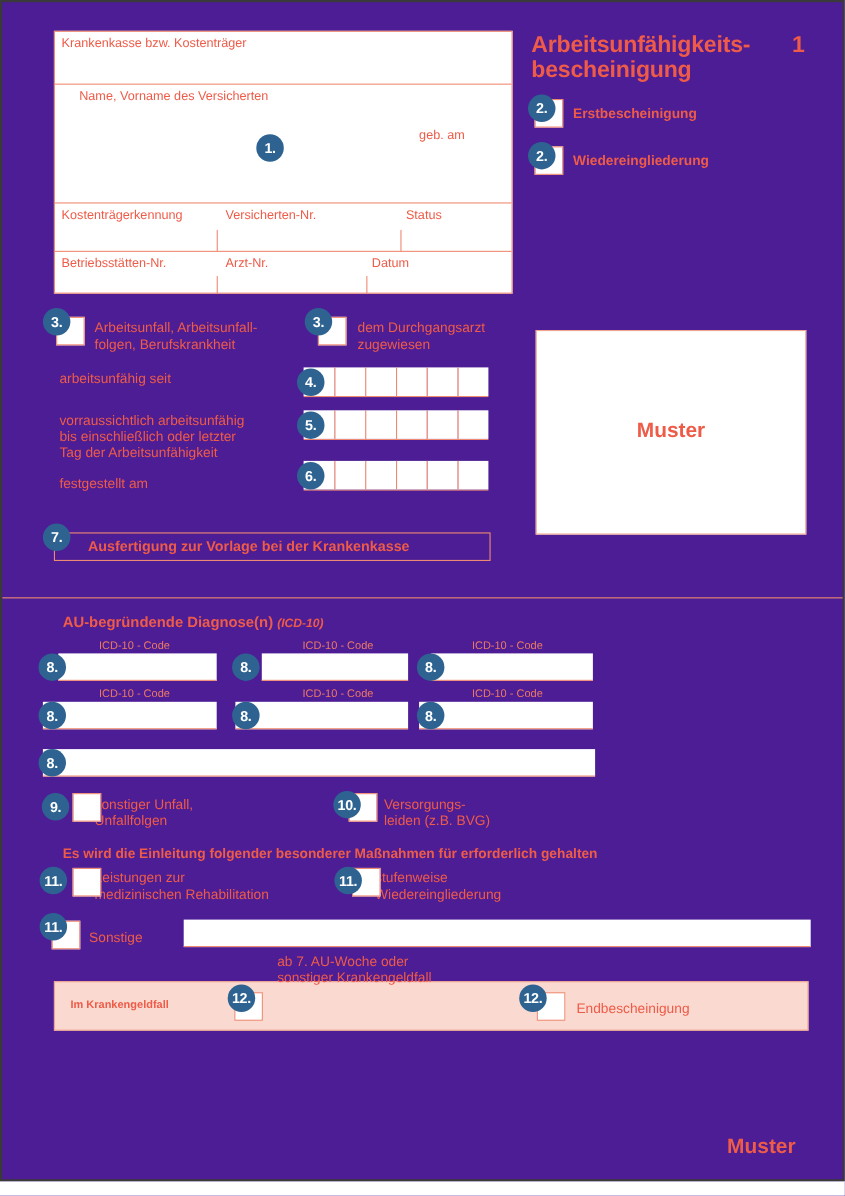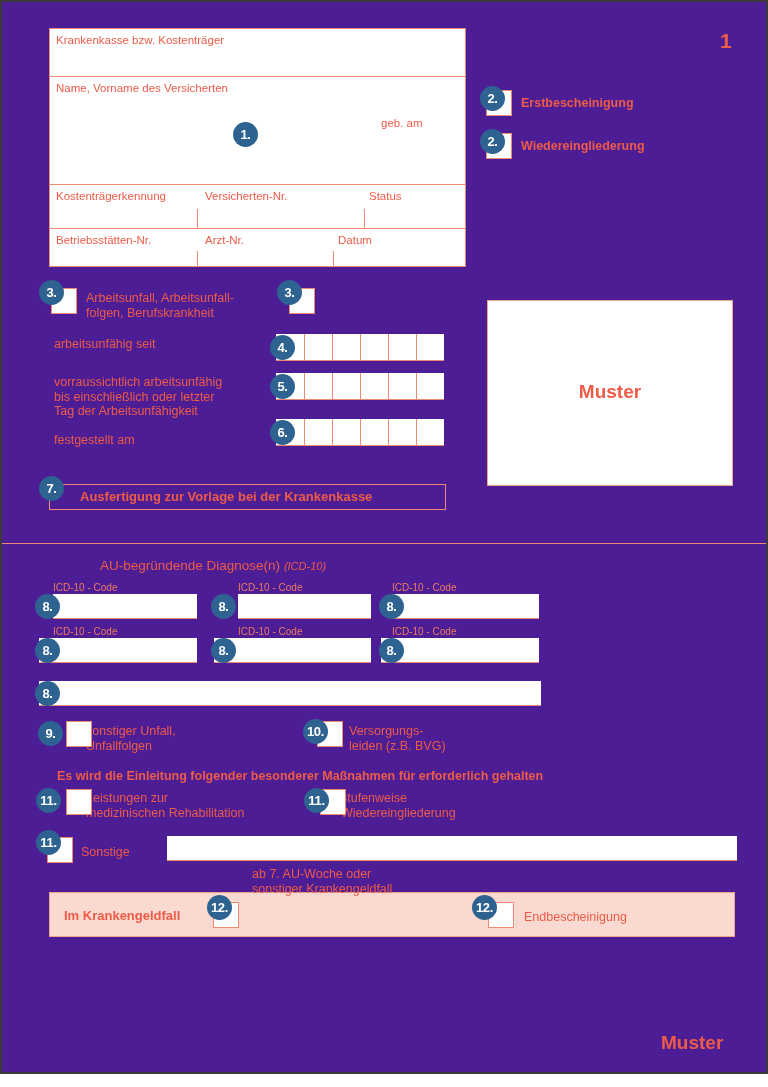--- a/index.html
+++ b/index.html
@@ -49,20 +49,21 @@
     color: #ee5b48;
     font-size: 12.5px;
     line-height: 14.5px;
     white-space: pre-line;
   }
   .lbl-sm {
     position: absolute;
     color: #ee7a63;
     font-size: 10px;
     line-height: 12px;
+    margin-left: 37px;
   }
 
   
   #formbox {
     position: absolute;
     left: 47px;
     top: 26px;
     width: 417px;
     height: 239px;
     border: 1.3px solid #ef8a72;
@@ -187,22 +188,21 @@
     border-top: 1.6px solid #ef8a72;
   }
 
   
   #diag-title {
     position: absolute;
     left: 55px;
     top: 556px;
     color: #ee5b48;
     font-size: 13.5px;
-    font-weight: normal;
-    margin-left: 43px;
+    font-weight: bold;
   }
   #diag-title i {
     font-size: 11px;
   }
   .icdfield {
     position: absolute;
     height: 25px;
     background: #ffffff;
     border-bottom: 1.3px solid #ef8a72;
     box-sizing: border-box;
@@ -237,74 +237,78 @@
     height: 45px;
     background: #fadad0;
     border: 1.2px solid #f0a48f;
     box-sizing: border-box;
   }
   #kgbar-title {
     position: absolute;
     left: 62px;
     top: 906px;
     color: #ee5b48;
-    font-size: 13px;
+    font-size: 10px;
     font-weight: bold;
   }
 </style>
 </head>
 <body>
 
 <div id="page">
 
   <div id="formbox">
 
     <div class="fb-row" style="top:0;height:48px;"></div>
 
     <div class="fb-row" style="top:48px;height:108px;"></div>
 
     <div class="fb-row" style="top:156px;height:44px;"></div>
 
     <div style="position:absolute;top:200px;height:38px;left:0;width:100%;"></div>
 
     <div class="fb-cap" style="left:6px;top:5px;">Krankenkasse bzw. Kostenträger</div>
-    <div class="fb-cap" style="left:6px;top:53px;">Name, Vorname des Versicherten</div>
+    <div class="fb-cap" style="left:22px;top:53px;">Name, Vorname des Versicherten</div>
     <div class="fb-cap" style="left:331px;top:88px;">geb. am</div>
 
     <div class="fb-cap" style="left:6px;top:161px;">Kostenträgerkennung</div>
     <div class="fb-cap" style="left:155px;top:161px;">Versicherten-Nr.</div>
     <div class="fb-cap" style="left:319px;top:161px;">Status</div>
     <div class="fb-vrule" style="left:147px;top:180px;height:20px;"></div>
     <div class="fb-vrule" style="left:314px;top:180px;height:20px;"></div>
 
     <div class="fb-cap" style="left:6px;top:205px;">Betriebsstätten-Nr.</div>
     <div class="fb-cap" style="left:155px;top:205px;">Arzt-Nr.</div>
     <div class="fb-cap" style="left:288px;top:205px;">Datum</div>
     <div class="fb-vrule" style="left:147px;top:222px;height:16px;"></div>
     <div class="fb-vrule" style="left:283px;top:222px;height:16px;"></div>
   </div>
   <div class="badge" style="left:231px;top:120px;">1.</div>
 
+  <div id="title">Arbeitsunfähigkeits-
+bescheinigung</div>
   <div id="pageno">1</div>
 
   <div class="cbox" style="left:484px;top:88px;"></div>
   <div class="badge" style="left:478px;top:84px;">2.</div>
   <div class="lbl" style="left:519px;top:94px;font-weight:bold;">Erstbescheinigung</div>
 
   <div class="cbox" style="left:484px;top:131px;"></div>
   <div class="badge" style="left:478px;top:127px;">2.</div>
   <div class="lbl" style="left:519px;top:137px;font-weight:bold;">Wiedereingliederung</div>
 
   <div class="cbox" style="left:49px;top:286px;"></div>
   <div class="badge" style="left:37px;top:278px;">3.</div>
   <div class="lbl" style="left:84px;top:289px;">Arbeitsunfall, Arbeitsunfall-
 folgen, Berufskrankheit</div>
 
   <div class="cbox" style="left:287px;top:286px;"></div>
   <div class="badge" style="left:275px;top:278px;">3.</div>
+  <div class="lbl" style="left:323px;top:289px;">dem Durchgangsarzt
+zugewiesen</div>
 
   <div class="lbl" style="left:52px;top:335px;">arbeitsunfähig seit</div>
   <div class="datestrip" style="left:274px;top:332px;">
     <div class="cell"></div>
     <div class="cell"></div>
     <div class="cell"></div>
     <div class="cell"></div>
     <div class="cell"></div>
     <div class="cell"></div>
   </div>

